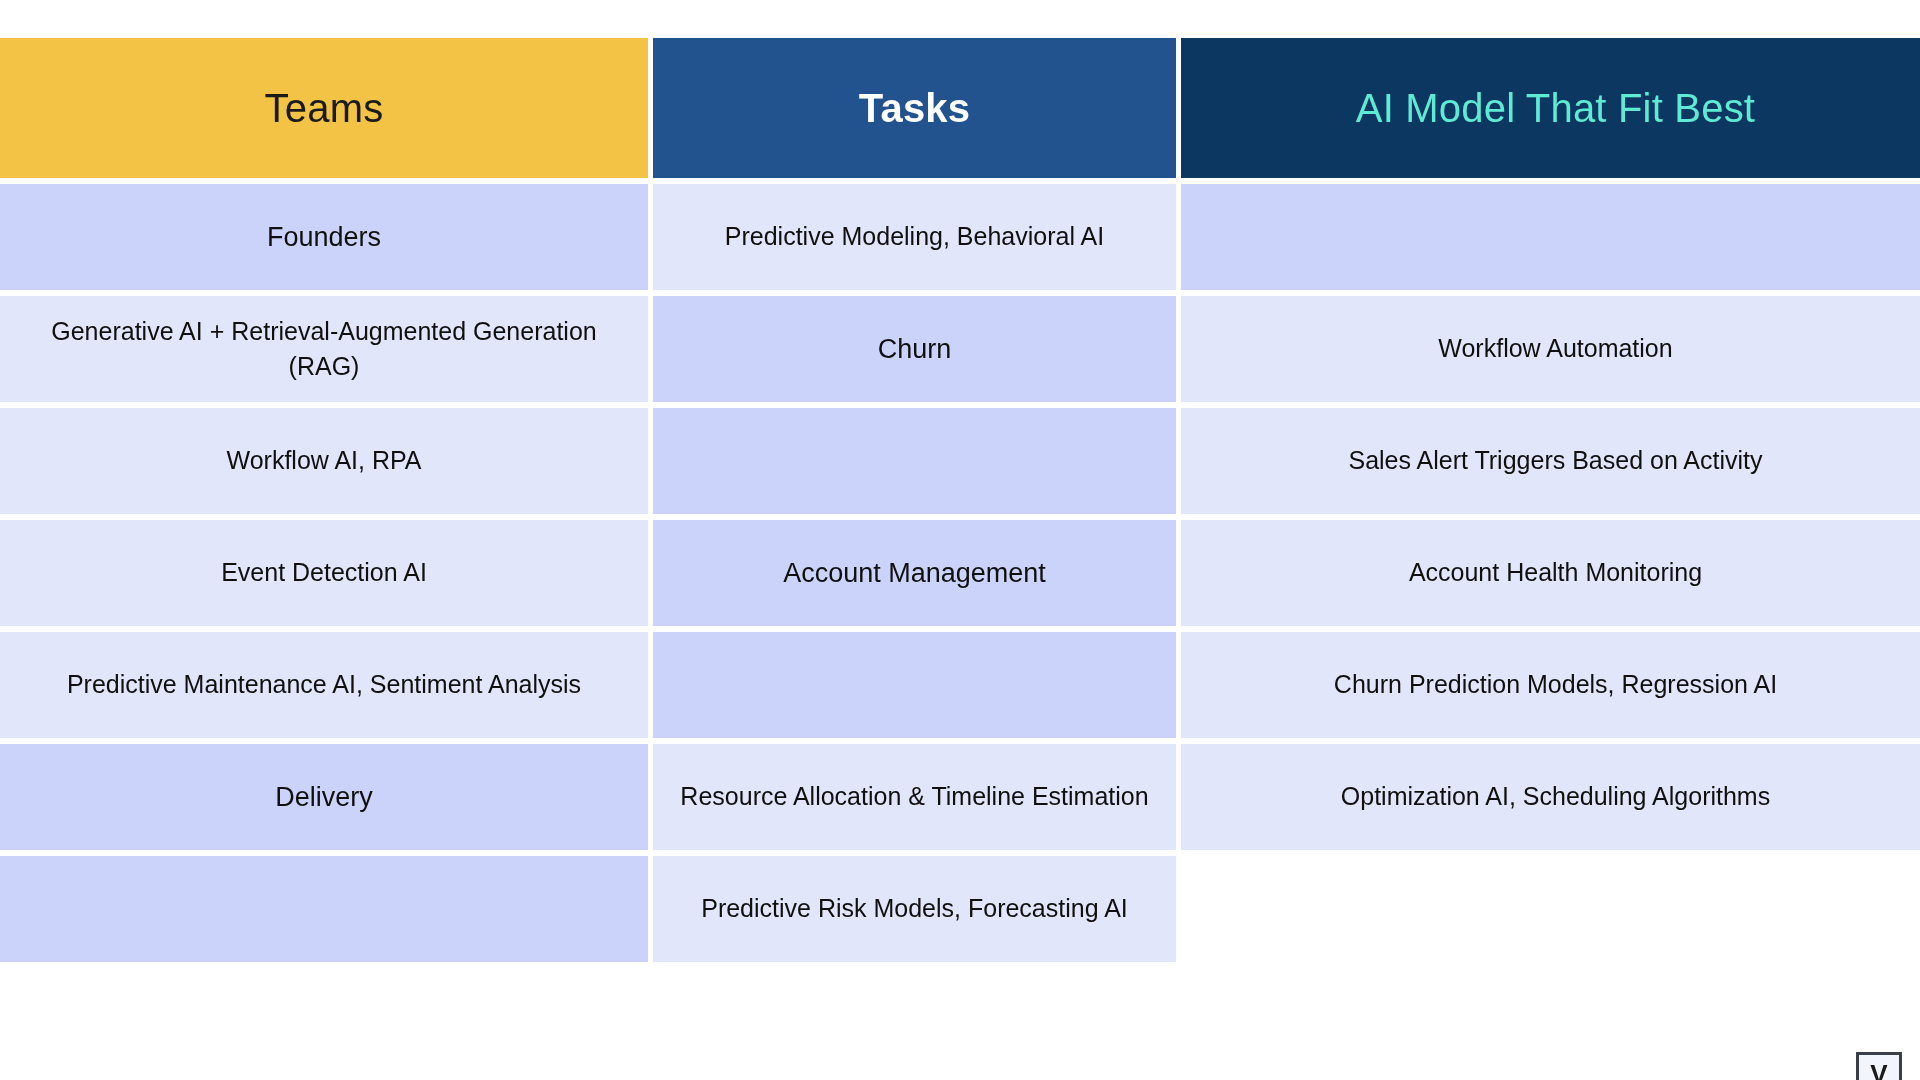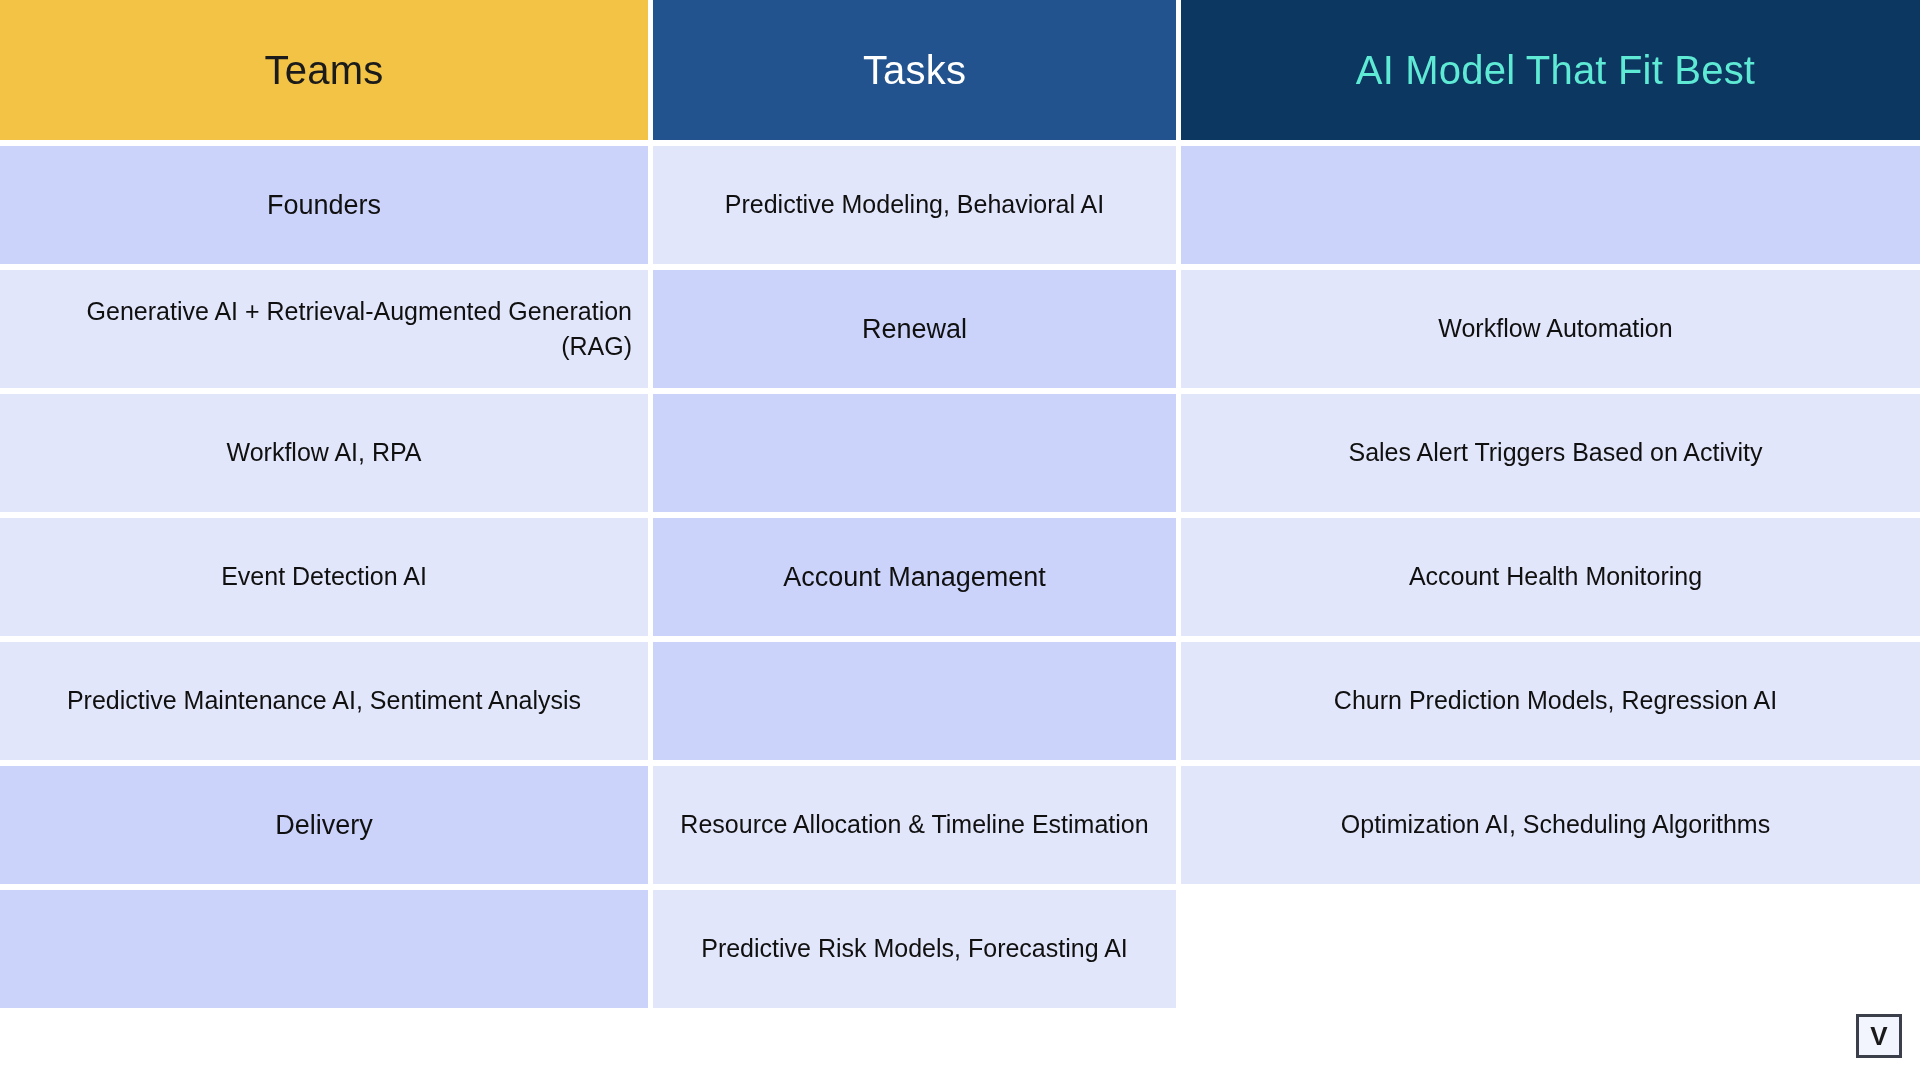--- a/index.html
+++ b/index.html
@@ -19,20 +19,21 @@
     height: 1080px;
     background: #ffffff;
   }
 
   .grid {
     display: grid;
     grid-template-columns: 648px 523px 749px;
     column-gap: 5px;
     row-gap: 6px;
     width: 1920px;
+    margin-top: 38px;
   }
 
   
   .hcell {
     height: 140px;
     display: flex;
     align-items: center;
     justify-content: center;
     text-align: center;
     box-sizing: border-box;
@@ -40,31 +41,31 @@
   }
   .hcell span {
     font-size: 40px;
     font-weight: 400;
     letter-spacing: 0.2px;
     line-height: 1.1;
   }
   .h-teams  { background: #f2c344; }
   .h-teams span { color: #1b1b1b; }
   .h-tasks  { background: #23538f; }
-  .h-tasks span { color: #ffffff; }
+  .h-tasks span { color: #ffffff; font-weight: bold; }
   .h-model  { background: #0c3761; }
   .h-model span { color: #5eead4; }
 
   
   .cell {
-    height: 118px;
+    height: 106px;
     display: flex;
     align-items: center;
     justify-content: center;
-    text-align: right;
+    text-align: center;
     box-sizing: border-box;
     padding: 4px 16px;
   }
   .cell span {
     font-size: 25px;
     color: #101010;
     line-height: 1.42;
     font-weight: 400;
   }
 
@@ -121,21 +122,21 @@
     </div>
 
     <div class="cell col-team team">
       <span></span>
     </div>
     <div class="cell col-model">
       <span>Generative AI + Retrieval-Augmented Generation (RAG)</span>
     </div>
 
     <div class="cell col-team team">
-      <span>Renewal</span>
+      <span>Churn</span>
     </div>
     <div class="cell col-task">
       <span>Workflow Automation</span>
     </div>
     <div class="cell col-model">
       <span>Workflow AI, RPA</span>
     </div>
 
     <div class="cell col-team team">
       <span></span>

